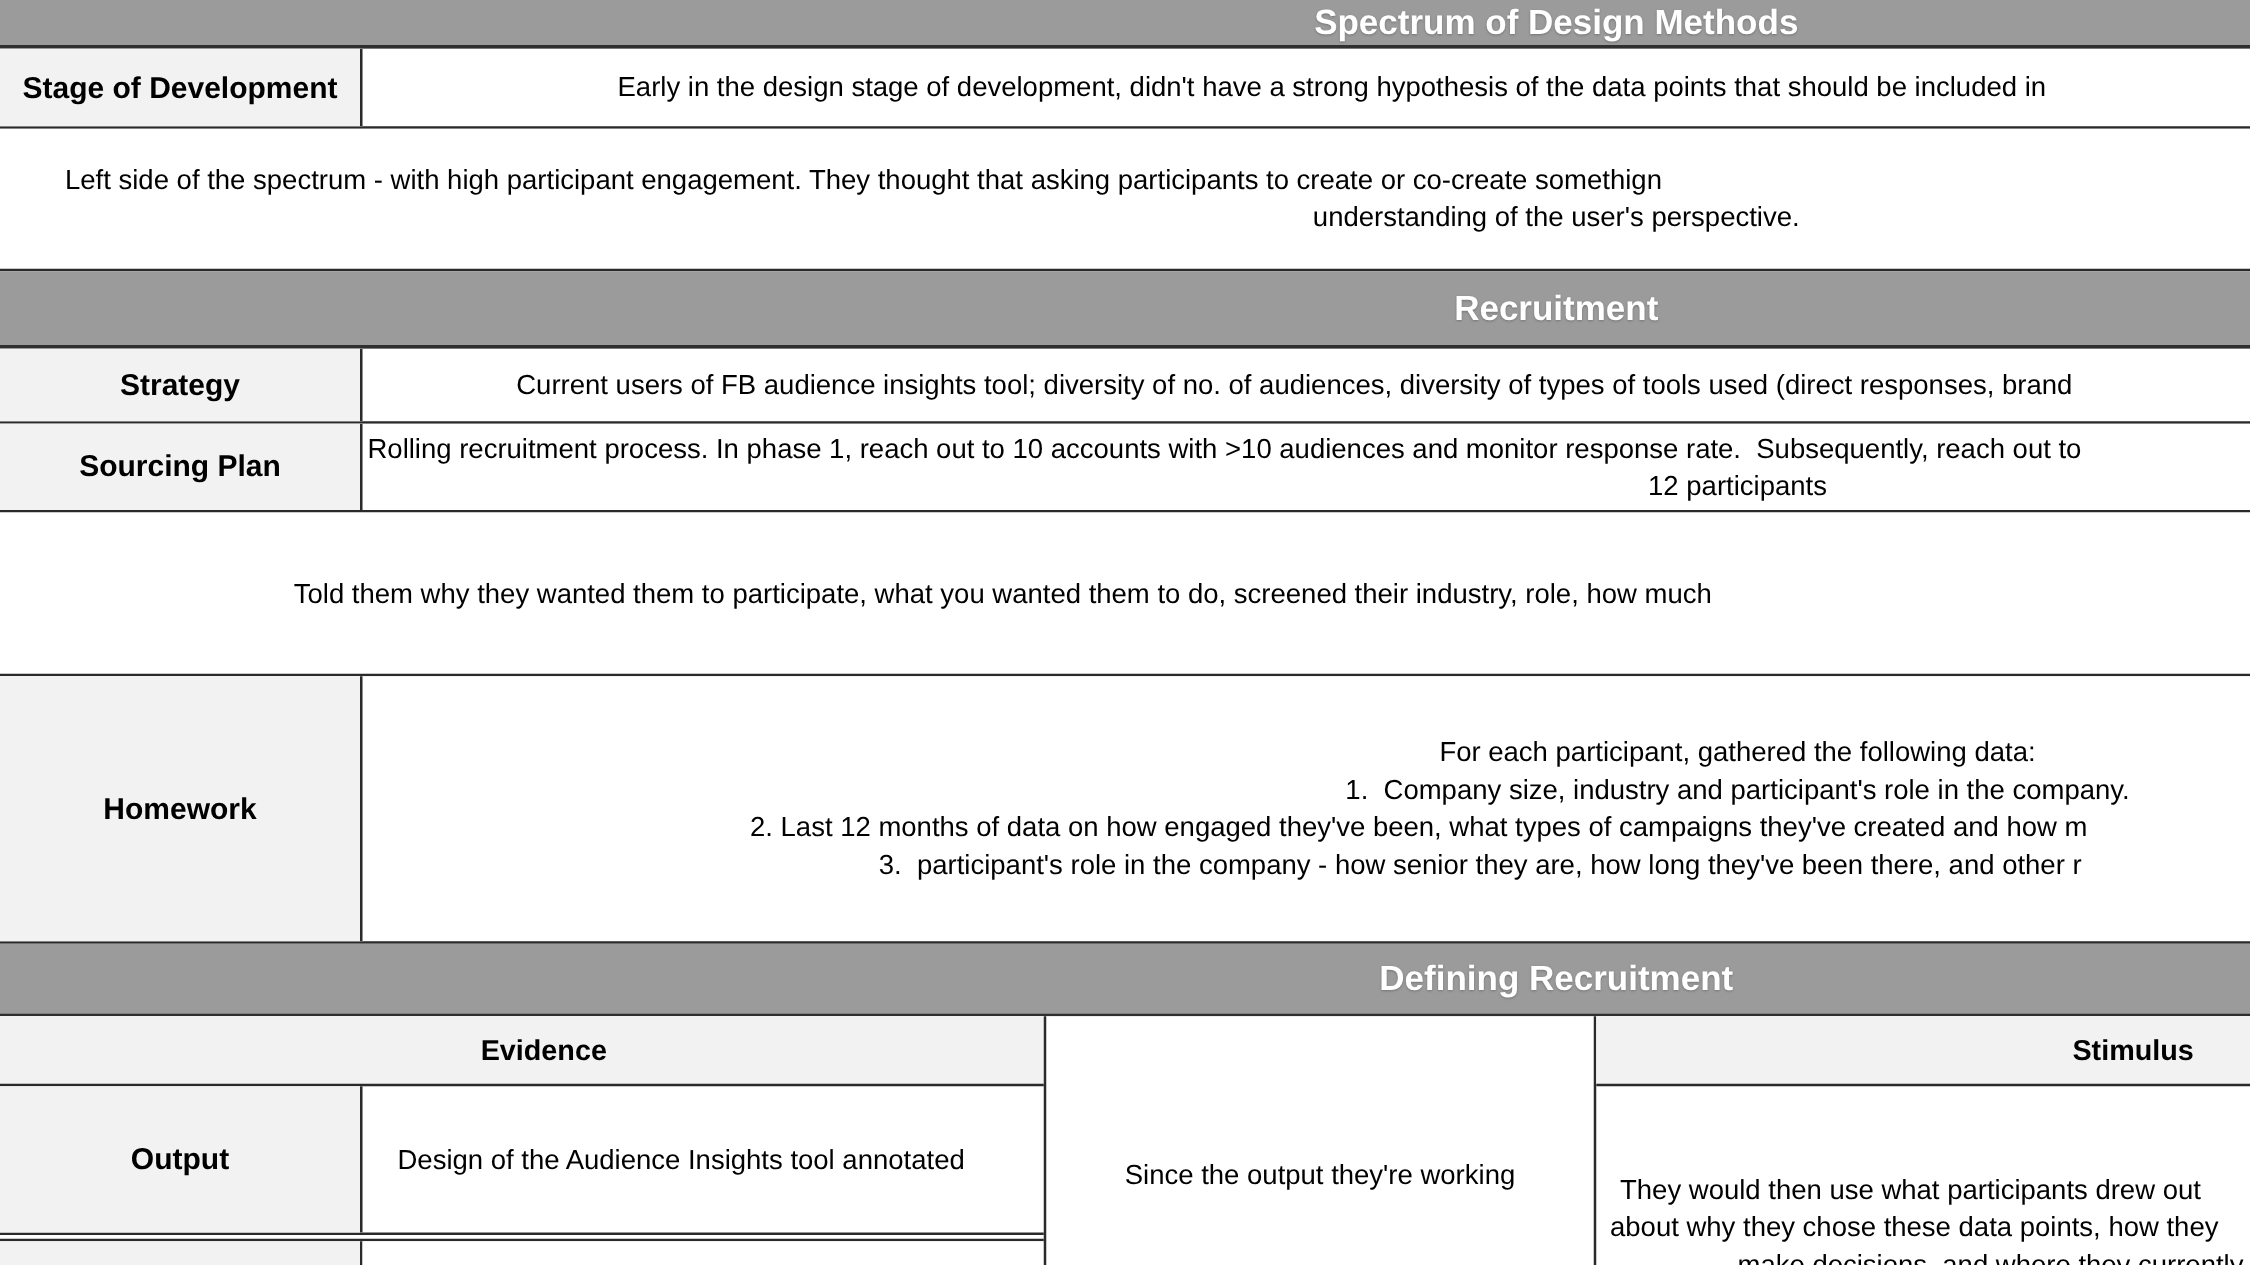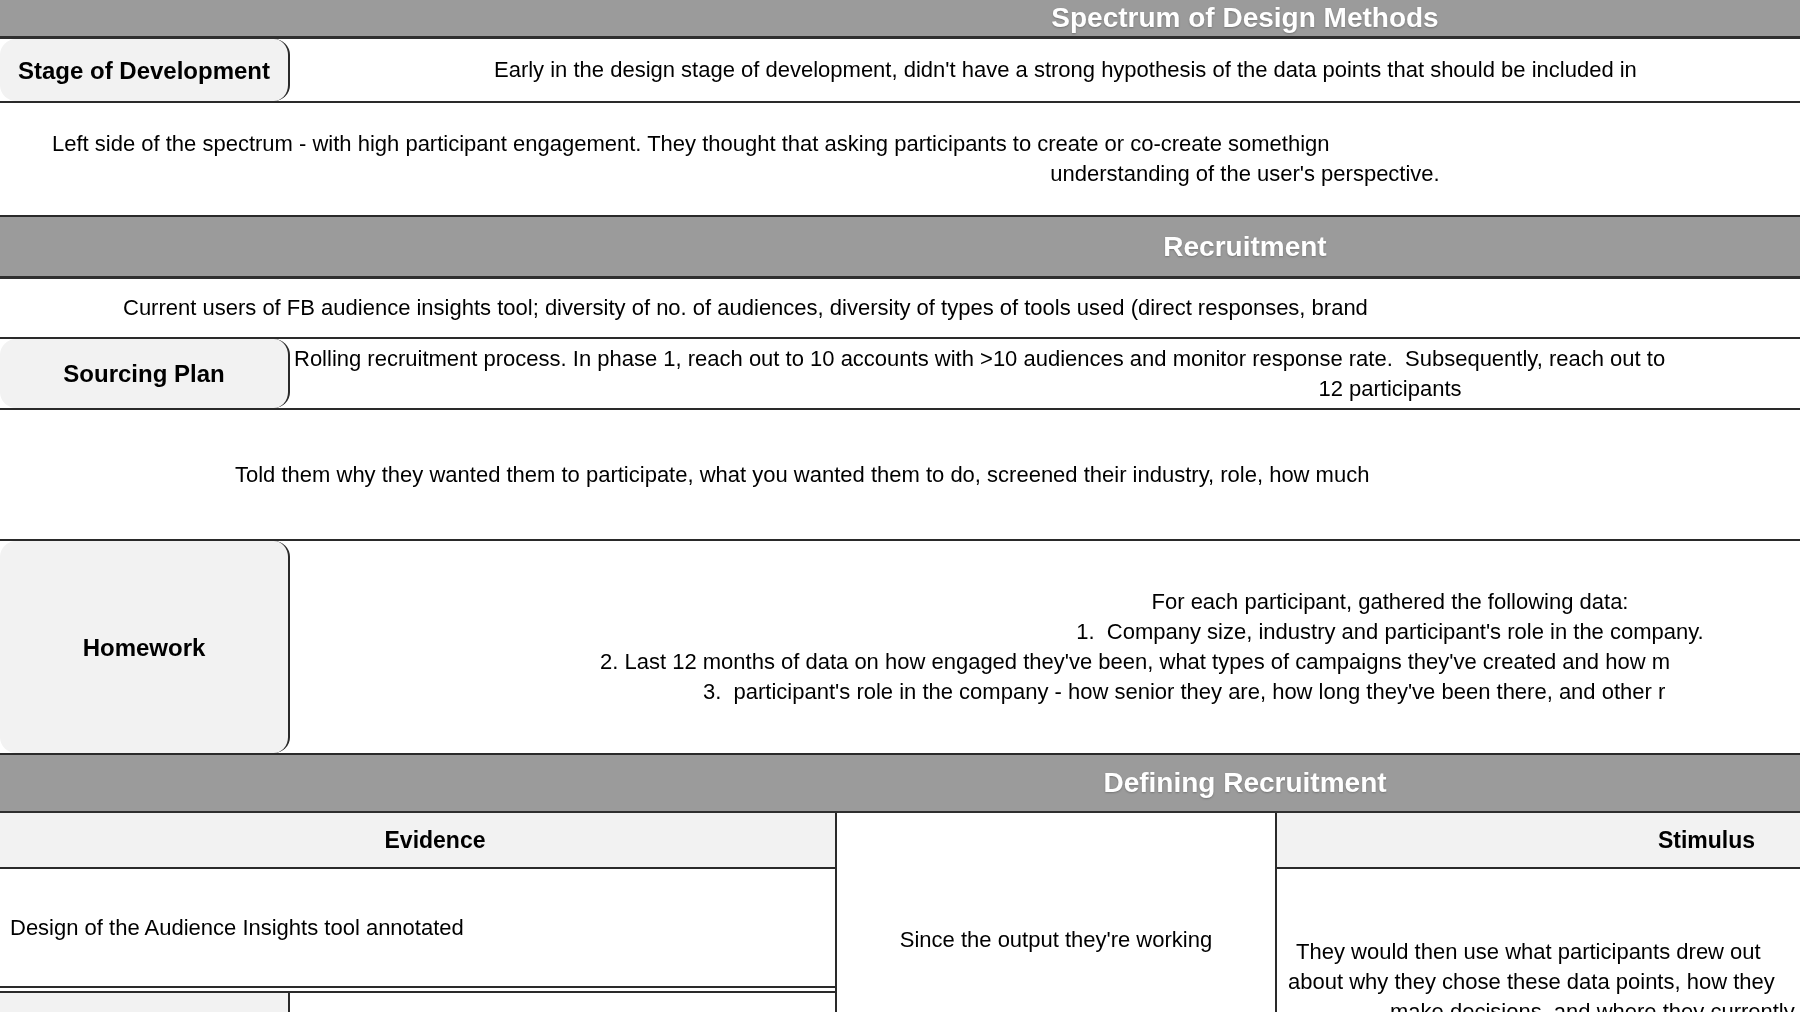--- a/index.html
+++ b/index.html
@@ -22,21 +22,20 @@
   .bar.b3 { height: 58px; border-bottom: 2px solid #2f2f2f; }
 
   
   .row { display: flex; border-bottom: 2px solid #2a2a2a; background: #fff; }
   .lbl {
     width: 290px; flex: 0 0 290px;
     background: #f2f2f2; border-right: 2px solid #2a2a2a;
     display: flex; align-items: center; justify-content: center;
     text-align: center; font-weight: bold; font-size: 24px; line-height: 31px;
     padding: 0 6px;
-    border-radius: 16px;
   }
   .cnt {
     flex: 1 1 auto;
     display: flex; flex-direction: column; justify-content: center;
   }
   .ln { white-space: pre; font-size: 22px; line-height: 30px; }
   .ctr { text-align: center; }
   .cut { text-align: left; }
 
   .h-stage     { height: 64px; }
@@ -51,21 +50,21 @@
   .bcol { display: flex; flex-direction: column; flex: 0 0 auto; }
   .bcol.bl { border-left: 2px solid #2a2a2a; }
   .chead {
     height: 56px; flex: 0 0 56px;
     background: #f2f2f2; border-bottom: 2px solid #2a2a2a;
     display: flex; align-items: center; justify-content: center;
     font-weight: bold; font-size: 23px; padding-left: 35px;
   }
   .arow { height: 119px; flex: 0 0 119px; display: flex; border-bottom: 2px solid #2a2a2a; }
   .arow .lbl { font-size: 24px; }
-  .ecnt { flex: 1 1 auto; display: flex; flex-direction: column; justify-content: center; padding-left: 10px; }
+  .ecnt { flex: 1 1 auto; display: flex; flex-direction: column; justify-content: center; padding-left: 28px; }
   .gap  { height: 3px; flex: 0 0 3px; background: #fff; }
   .dline{ height: 2px; flex: 0 0 2px; background: #2a2a2a; }
   .stub { flex: 1 1 auto; display: flex; }
   .stub .slbl { width: 290px; flex: 0 0 290px; background: #f2f2f2; border-right: 2px solid #2a2a2a; }
   .stub .swhite { flex: 1 1 auto; background: #fff; }
   .mcell { flex: 1 1 auto; display: flex; flex-direction: column; }
 </style>
 </head>
 <body>
 
@@ -88,20 +87,21 @@
         <div class="ln cut" style="padding-left:52px">Left side of the spectrum - with high participant engagement. They thought that asking participants to create or co-create somethign</div>
         <div class="ln ctr">understanding of the user's perspective.</div>
       </div>
     </div>
 
     <div class="bar b2">
       <span>Recruitment</span>
     </div>
 
     <div class="row h-strategy">
+      <div class="lbl">Strategy</div>
       <div class="cnt">
         <div class="ln cut" style="padding-left:123px">Current users of FB audience insights tool; diversity of no. of audiences, diversity of types of tools used (direct responses, brand</div>
       </div>
     </div>
 
     <div class="row h-sourcing">
       <div class="lbl">Sourcing Plan</div>
       <div class="cnt">
         <div class="ln cut" style="padding-left:4px">Rolling recruitment process. In phase 1, reach out to 10 accounts with &gt;10 audiences and monitor response rate.  Subsequently, reach out to</div>
         <div class="ln ctr">12 participants</div>
@@ -126,20 +126,21 @@
 
     <div class="bar b3">
       <span>Defining Recruitment</span>
     </div>
 
     <div class="bottom">
 
       <div class="bcol" style="width:835px">
         <div class="chead">Evidence</div>
         <div class="arow">
+          <div class="lbl">Output</div>
           <div class="ecnt">
             <div class="ln cut">Design of the Audience Insights tool annotated</div>
           </div>
         </div>
         <div class="gap"></div>
         <div class="dline"></div>
         <div class="stub">
           <div class="slbl"></div>
           <div class="swhite"></div>
         </div>

